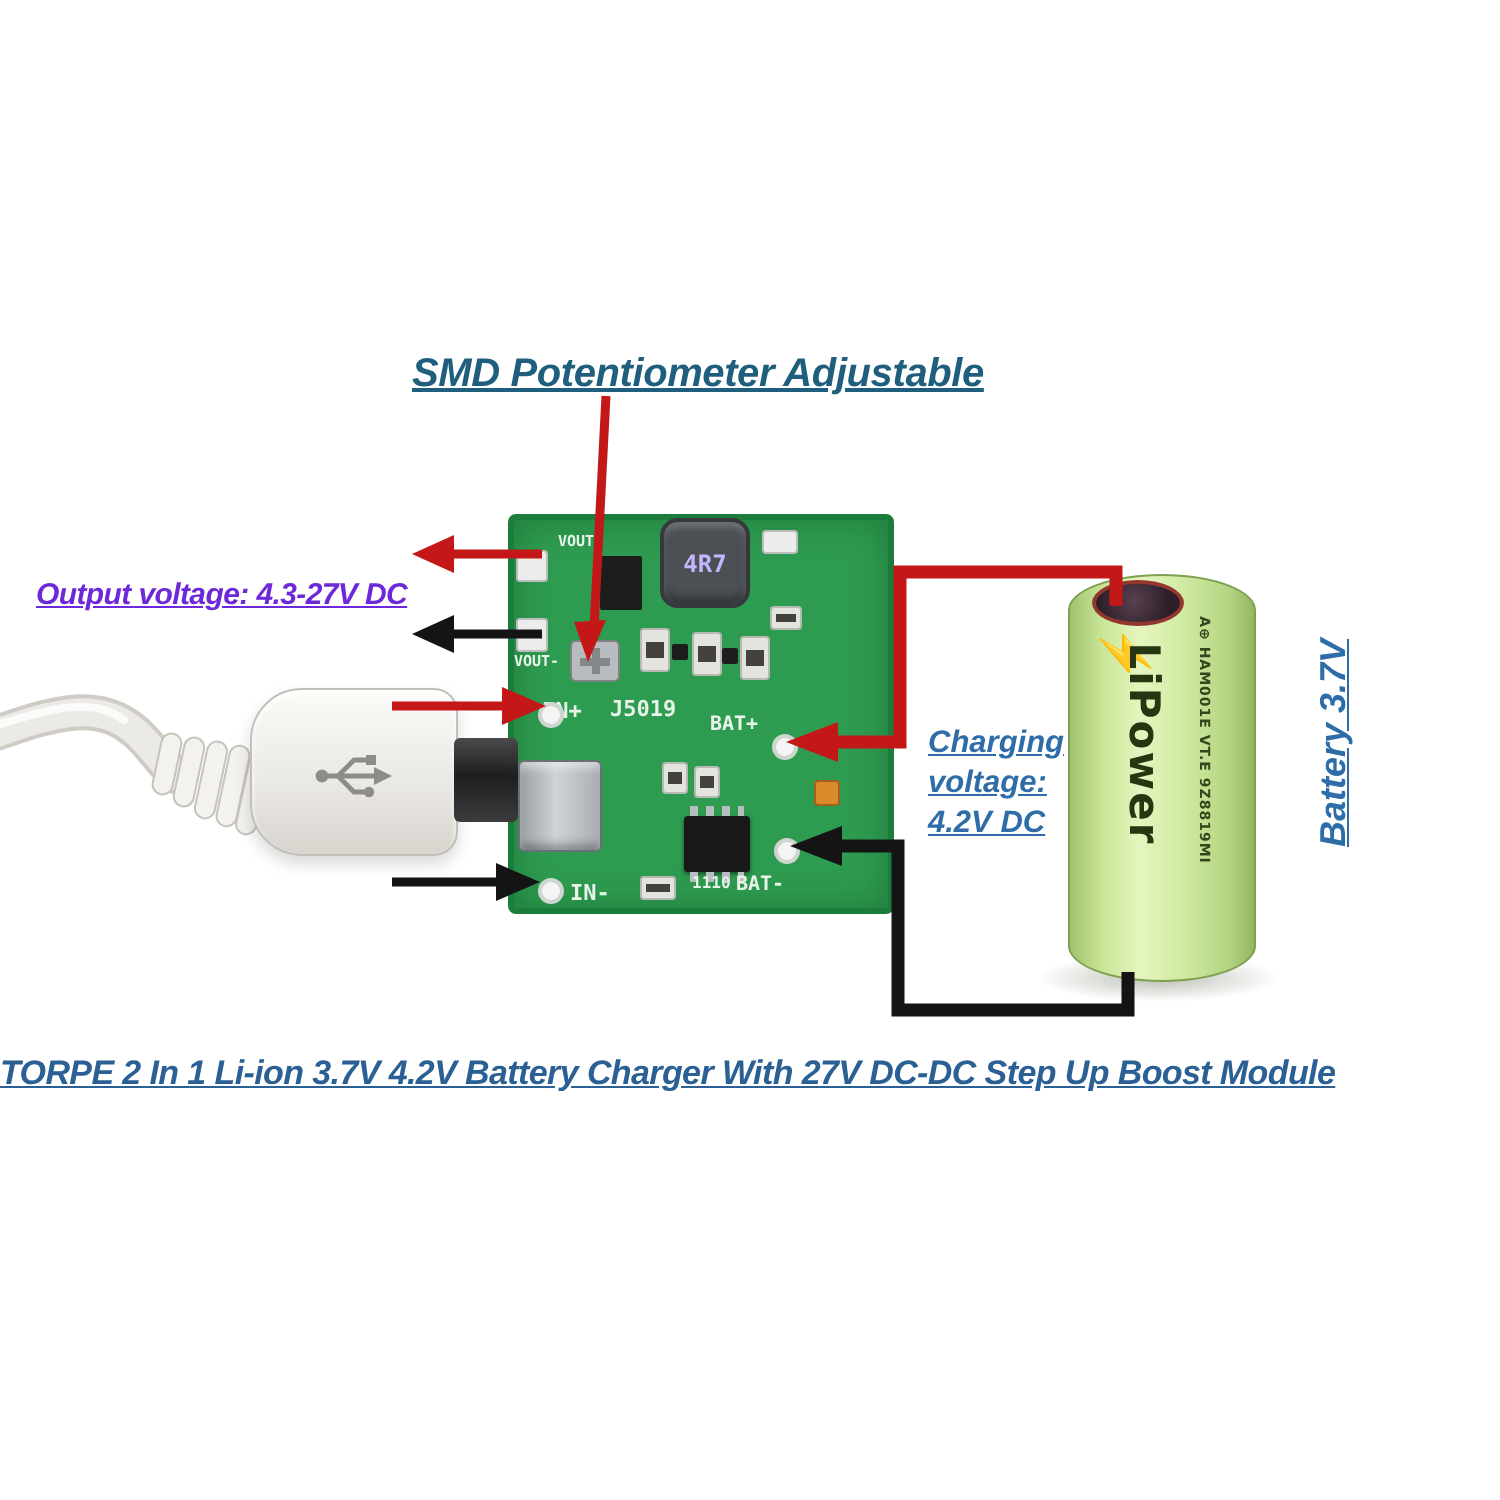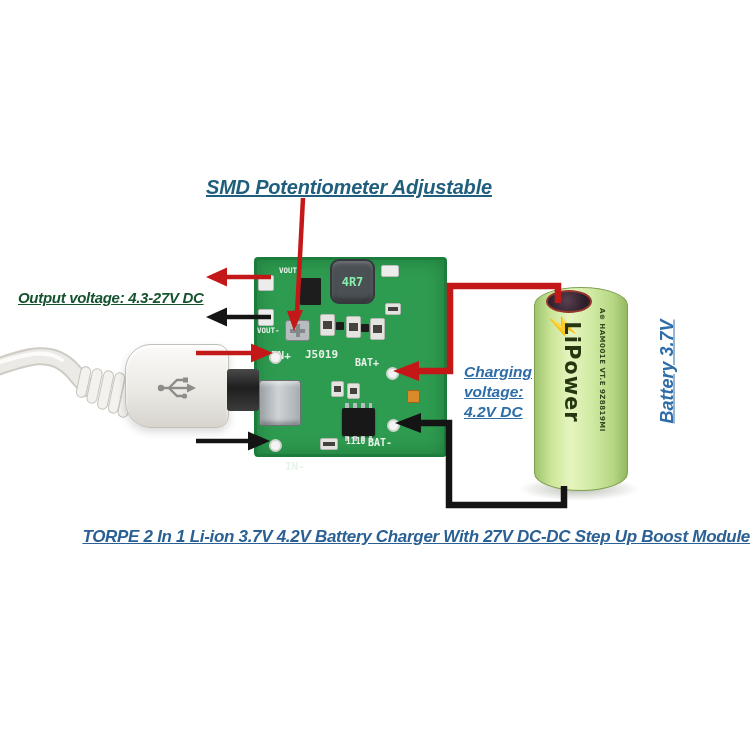--- a/index.html
+++ b/index.html
@@ -1,49 +1,49 @@
 <!DOCTYPE html>
 <html><head>
 <meta charset="utf-8">
 <style>
   html,body{margin:0;padding:0;background:#fff;}
   #stage{position:relative;width:750px;height:750px;background:#ffffff;overflow:hidden;
          font-family:"Liberation Sans",sans-serif;}
   .abs{position:absolute;}
   svg{position:absolute;left:0;top:0;}
   
-  .lbl{position:absolute;font-weight:bold;font-style:italic;color:#14532d;
+  .lbl{position:absolute;font-weight:bold;font-style:italic;color:#6d28d9;
        text-decoration:underline;white-space:nowrap;}
   .lbl-smd{left:206px;top:176px;font-size:20px;letter-spacing:-0.2px;color:#1f5e7c;}
   .lbl-out{left:18px;top:289px;font-size:15px;letter-spacing:-0.3px;}
   .lbl-in{left:14px;top:431px;font-size:15px;letter-spacing:-0.3px;}
   .lbl-chg{left:464px;top:362px;font-size:15.5px;line-height:20px;color:#2e6da8;}
   .lbl-chg div{}
   .lbl-batt{left:592px;top:361px;width:150px;text-align:center;font-size:18px;
             color:#2e6da8;transform:rotate(-90deg);}
-  .lbl-title{left:0;top:527px;width:750px;text-align:right;font-size:17px;
+  .lbl-title{left:0;top:527px;width:750px;text-align:left;font-size:17px;
              letter-spacing:-0.3px;color:#2b6094;}
   
   .pcb{left:254px;top:257px;width:193px;height:200px;background:#2e9c50;
        border:3px solid #1c7c3c;border-radius:4px;box-sizing:border-box;z-index:2;
        box-shadow:inset 0 0 18px rgba(0,60,20,.35);}
   .silk{position:absolute;font-family:"DejaVu Sans Mono",monospace;font-weight:bold;
         color:#e7f3e9;}
   .pad{position:absolute;background:#ececec;border:1px solid #bdbdbd;border-radius:2px;}
   .padhole{position:absolute;width:13px;height:13px;border-radius:50%;background:#f4f4f4;
            border:2px solid #cfd6cf;box-sizing:border-box;}
   .smdr{position:absolute;background:#e3e3e0;border-radius:2px;border:1px solid #b9b9b4;}
   .smdr::after{content:"";position:absolute;left:15%;right:15%;top:30%;bottom:30%;
                background:#45413c;}
   .smdb{position:absolute;background:#1d1d1d;border-radius:1px;}
   .inductor{position:absolute;left:73px;top:-1px;width:45px;height:45px;background:#4b5054;
             border:2px solid #35393d;border-radius:9px;box-sizing:border-box;
             display:flex;align-items:center;justify-content:center;
             box-shadow:inset 0 2px 4px rgba(255,255,255,.25), inset 0 -3px 5px rgba(0,0,0,.4);}
-  .inductor span{color:#86efac;font-size:12px;font-weight:bold;font-family:"DejaVu Sans Mono",monospace;}
+  .inductor span{color:#c4b5fd;font-size:12px;font-weight:bold;font-family:"DejaVu Sans Mono",monospace;}
   .pot{position:absolute;left:28px;top:60px;width:25px;height:21px;background:#b8bcbe;
        border:1px solid #7e8284;border-radius:3px;box-sizing:border-box;}
   .pot::before{content:"";position:absolute;left:4px;top:8px;right:4px;height:4px;background:#84888a;}
   .pot::after{content:"";position:absolute;left:10px;top:3px;width:4px;bottom:3px;background:#84888a;}
   .usbport{position:absolute;left:2px;top:120px;width:42px;height:46px;
            background:linear-gradient(90deg,#9aa0a4,#cfd3d6 45%,#a8aeb2);
            border:1px solid #6b7074;border-radius:3px;box-sizing:border-box;
            box-shadow:inset 0 3px 4px rgba(255,255,255,.5), inset 0 -3px 4px rgba(0,0,0,.3);}
   .ic{position:absolute;left:85px;top:148px;width:33px;height:28px;background:#181818;
       border-radius:2px;box-shadow:0 1px 2px rgba(0,0,0,.5);}
@@ -128,21 +128,21 @@
     <div class="padhole" style="left:129px;top:107px;"></div>
 
     <div class="usbport"></div>
     <div class="smdr" style="left:74px;top:121px;width:11px;height:14px;"></div>
     <div class="smdr" style="left:90px;top:123px;width:11px;height:14px;"></div>
     <div class="led"></div>
     <div class="ic"></div>
     <div class="silk" style="left:89px;top:177px;font-size:8px;">1110</div>
     <div class="smdr" style="left:63px;top:178px;width:16px;height:10px;"></div>
 
-    <div class="silk" style="left:28px;top:180px;font-size:11px;margin-top:20px;">IN-</div>
+    <div class="silk" style="left:28px;top:180px;font-size:11px;">IN-</div>
     <div class="padhole" style="left:12px;top:179px;"></div>
     <div class="silk" style="left:111px;top:177px;font-size:10px;text-align:center;">BAT-</div>
     <div class="padhole" style="left:130px;top:159px;"></div>
   </div>
 
   <div class="abs usbbody">
     <svg width="44" height="34" style="left:30px;top:26px;">
       <g fill="none" stroke="#8e8c88" stroke-width="2.4">
         <path d="M7,17 H32"></path>
         <path d="M13,17 L21,9 H27"></path>

